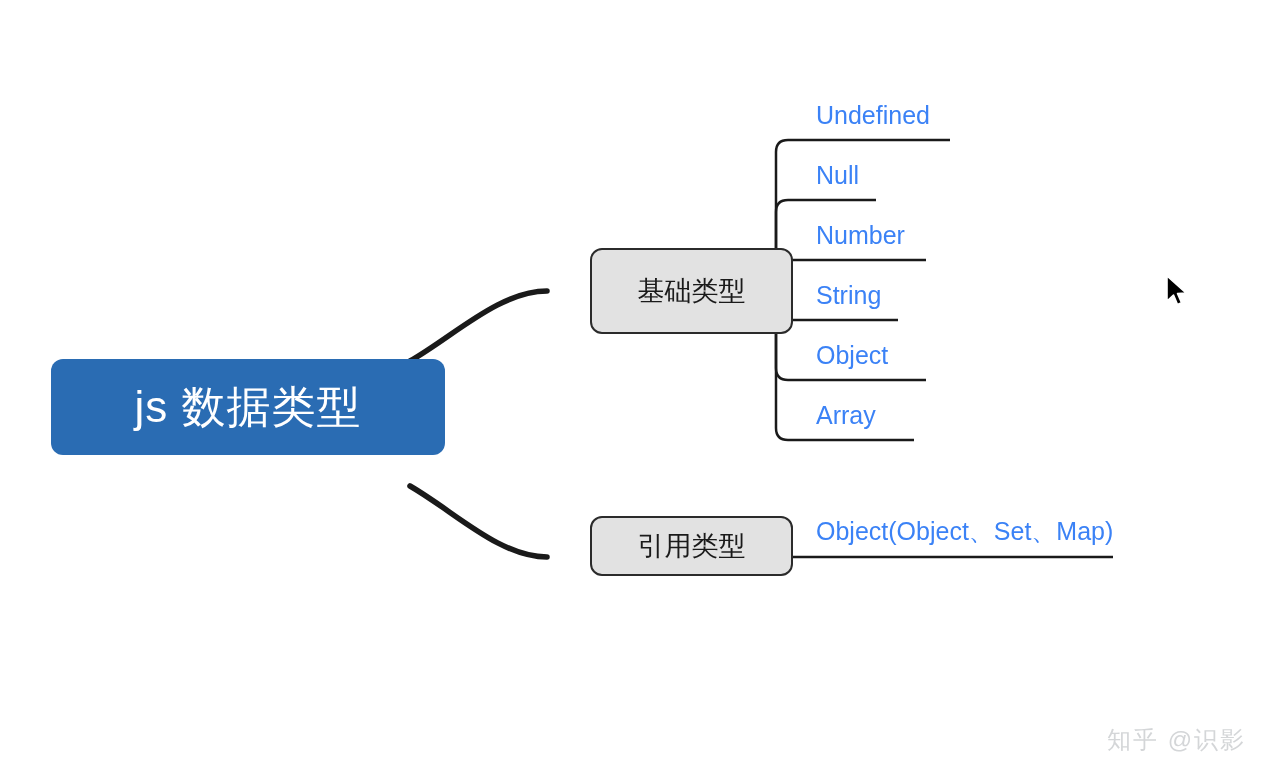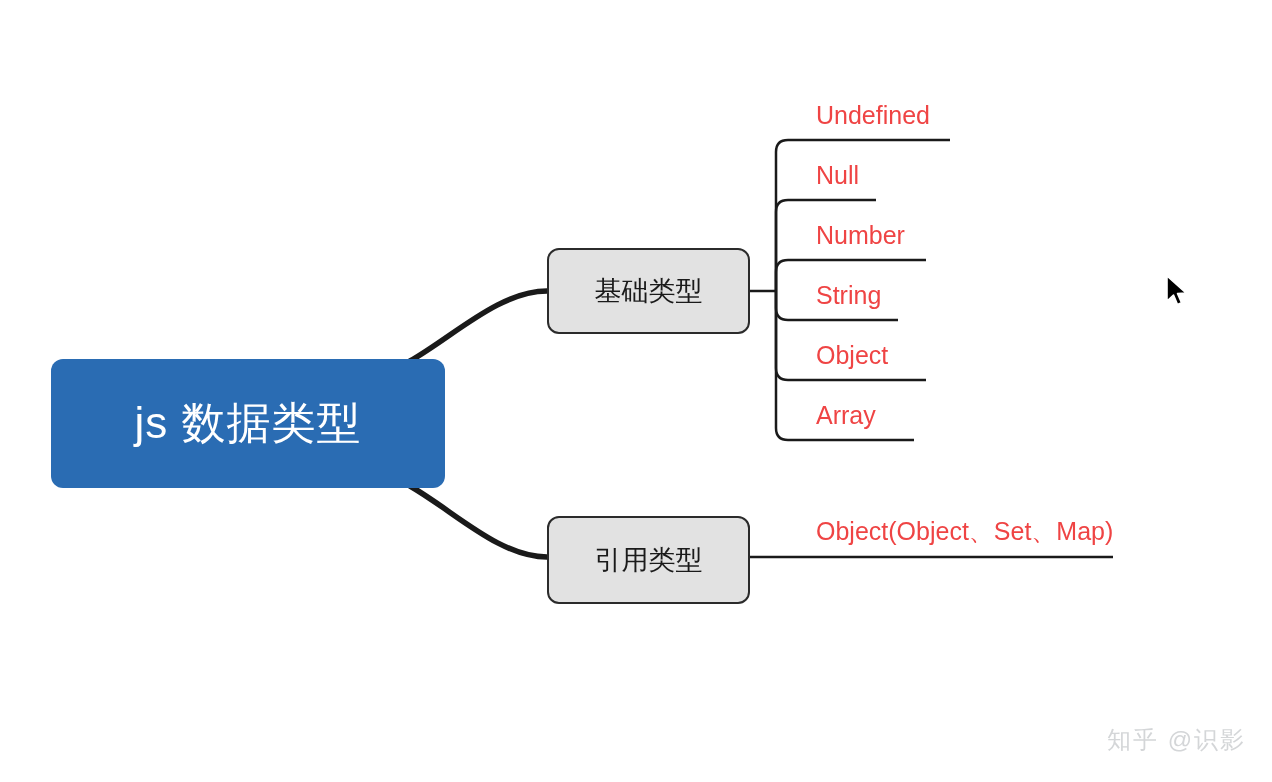--- a/index.html
+++ b/index.html
@@ -39,24 +39,25 @@
     display: flex;
     align-items: center;
     justify-content: center;
     box-sizing: border-box;
     background: #e2e2e2;
     border: 2.5px solid #2b2b2b;
     border-radius: 12px;
     color: #1a1a1a;
     font-size: 27px;
     white-space: nowrap;
+    margin-left: 43px;
   }
   .leaf-label {
     position: absolute;
-    color: #ef4444;
+    color: #3b82f6;
     font-size: 25px;
     white-space: nowrap;
     line-height: 1;
   }
   .watermark {
     position: absolute;
     right: 26px;
     bottom: 26px;
     color: #d4d6d8;
     font-size: 24px;
@@ -84,29 +85,29 @@
   <path d="M 776 291 L 776 152 Q 776 140 788 140 L 950 140" fill="none" stroke="#1a1a1a" stroke-width="2.5" stroke-linecap="butt"></path>
   <path d="M 776 291 L 776 212 Q 776 200 788 200 L 876 200" fill="none" stroke="#1a1a1a" stroke-width="2.5" stroke-linecap="butt"></path>
   <path d="M 776 291 L 776 272 Q 776 260 788 260 L 926 260" fill="none" stroke="#1a1a1a" stroke-width="2.5" stroke-linecap="butt"></path>
   <path d="M 776 291 L 776 308 Q 776 320 788 320 L 898 320" fill="none" stroke="#1a1a1a" stroke-width="2.5" stroke-linecap="butt"></path>
   <path d="M 776 291 L 776 368 Q 776 380 788 380 L 926 380" fill="none" stroke="#1a1a1a" stroke-width="2.5" stroke-linecap="butt"></path>
   <path d="M 776 291 L 776 428 Q 776 440 788 440 L 914 440" fill="none" stroke="#1a1a1a" stroke-width="2.5" stroke-linecap="butt"></path>
 
   <path d="M 750 557 L 1113 557" fill="none" stroke="#1a1a1a" stroke-width="2.5" stroke-linecap="butt"></path>
 </svg>
 
-<div class="node-root" style="left:51px; top:359px; width:394px; height:129px;">
+<div class="node-root" style="left:51px; top:359px; width:394px; height:96px;">
   <span>js 数据类型</span>
 </div>
 
 <div class="node-branch" style="left:547px; top:248px; width:203px; height:86px;">
   <span>基础类型</span>
 </div>
 
-<div class="node-branch" style="left:547px; top:516px; width:203px; height:88px;">
+<div class="node-branch" style="left:547px; top:516px; width:203px; height:60px;">
   <span>引用类型</span>
 </div>
 
 <div class="leaf-label" style="left:816px; top:103px;">Undefined</div>
 <div class="leaf-label" style="left:816px; top:163px;">Null</div>
 <div class="leaf-label" style="left:816px; top:223px;">Number</div>
 <div class="leaf-label" style="left:816px; top:283px;">String</div>
 <div class="leaf-label" style="left:816px; top:343px;">Object</div>
 <div class="leaf-label" style="left:816px; top:403px;">Array</div>
 

